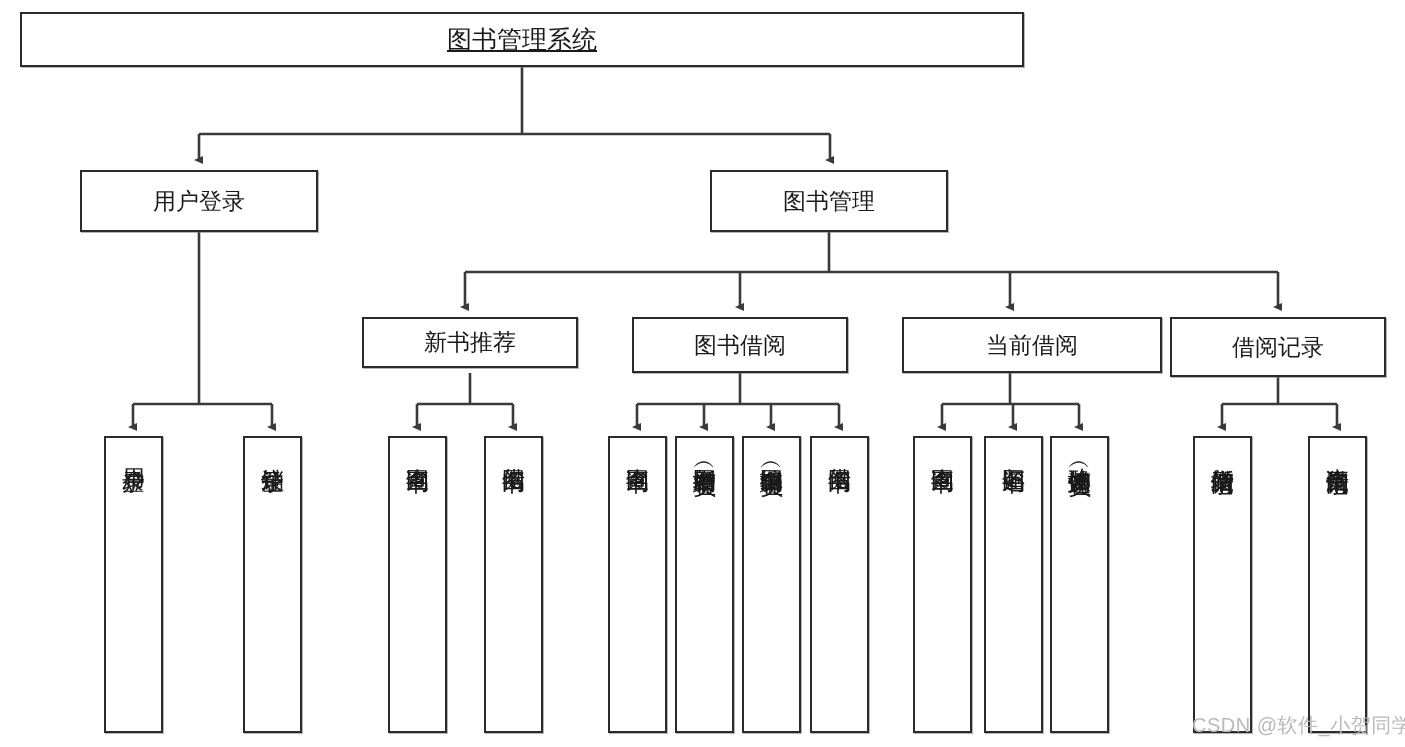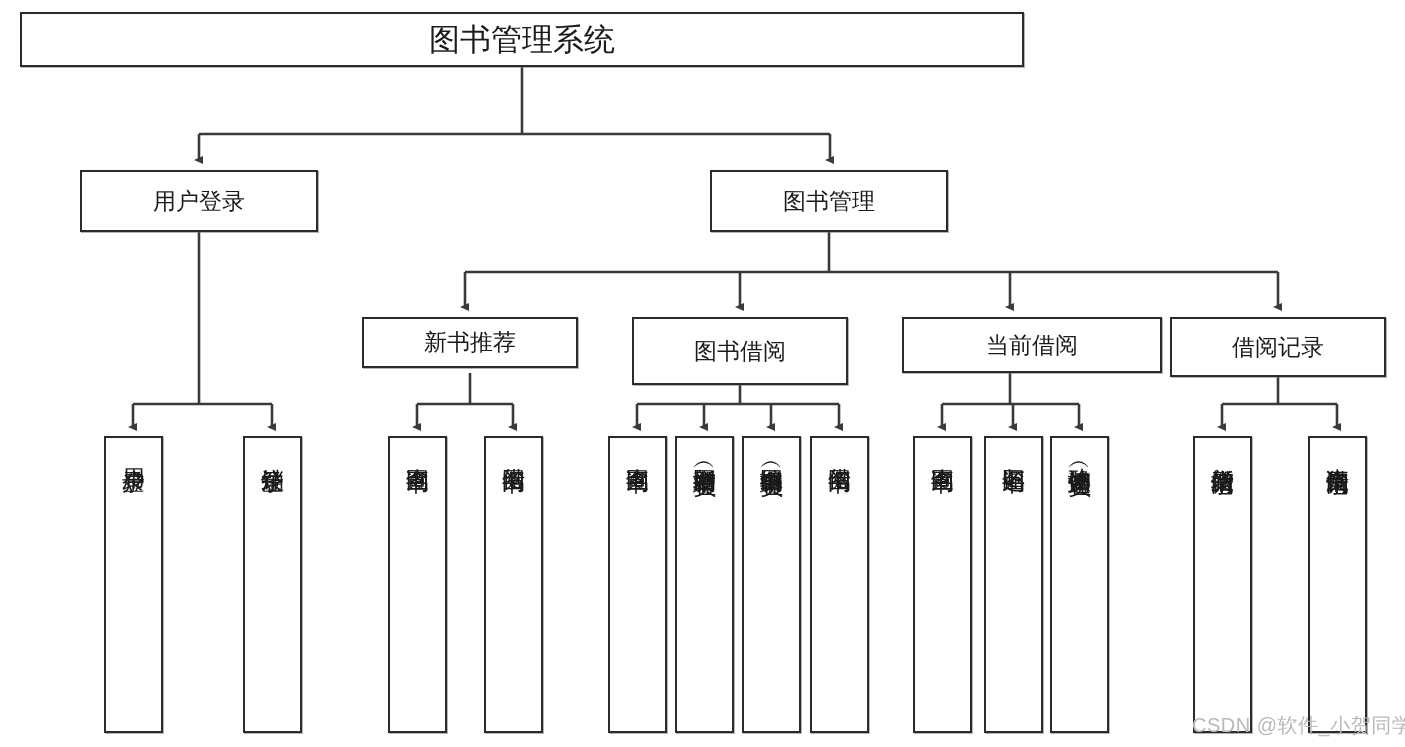--- a/index.html
+++ b/index.html
@@ -36,21 +36,22 @@
     font-family: "Liberation Sans", "DejaVu Sans", sans-serif;
     color: #1a1a1a;
     line-height: 1.08;
     text-align: center;
     white-space: nowrap;
   }
   .horiz .node-label {
     font-size: 23px;
   }
   .node-box.root .node-label {
-    font-size: 31px;
+    font-size: 25px;
+    text-decoration: underline;
   }
   .vert {
     align-items: flex-start;
     padding-top: 12px;
   }
   .vert .node-label {
     font-size: 23px;
     writing-mode: vertical-rl;
     text-orientation: upright;
     letter-spacing: 1px;
@@ -140,21 +141,21 @@
   <div class="node-box horiz" style="left:80px; top:170px; width:238px; height:62px;">
     <span class="node-label">用户登录</span>
   </div>
   <div class="node-box horiz" style="left:710px; top:170px; width:238px; height:62px;">
     <span class="node-label">图书管理</span>
   </div>
 
   <div class="node-box horiz" style="left:362px; top:317px; width:216px; height:51px;">
     <span class="node-label">新书推荐</span>
   </div>
-  <div class="node-box horiz" style="left:632px; top:317px; width:216px; height:68px;">
+  <div class="node-box horiz" style="left:632px; top:317px; width:216px; height:56px;">
     <span class="node-label">图书借阅</span>
   </div>
   <div class="node-box horiz" style="left:902px; top:317px; width:260px; height:56px;">
     <span class="node-label">当前借阅</span>
   </div>
   <div class="node-box horiz" style="left:1170px; top:317px; width:216px; height:60px;">
     <span class="node-label">借阅记录</span>
   </div>
 
   <div class="node-box vert" style="left:104px; top:436px; width:59px; height:297px;">

